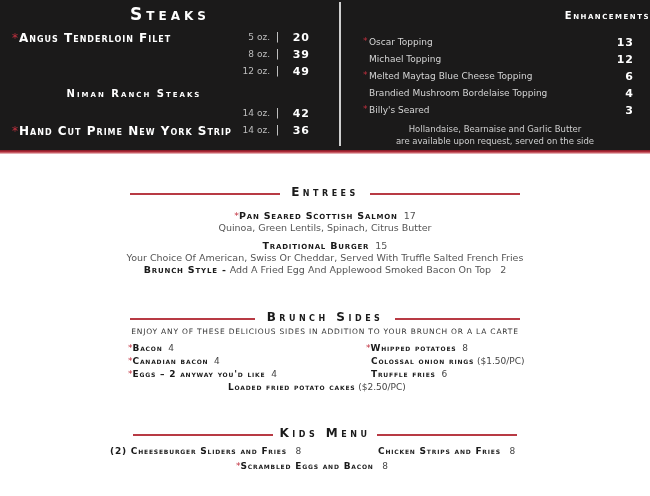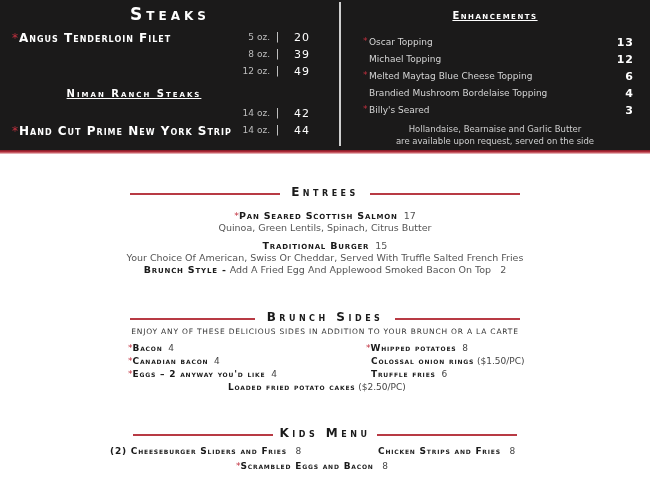--- a/index.html
+++ b/index.html
@@ -14,27 +14,27 @@
   .sc { font-variant: small-caps; font-weight: bold; }
   .star { color: #c0303f; font-weight: normal; }
 
   
   .steaks-title { position: absolute; left: 0; top: 4px; width: 340px; text-align: center;
                   color: #fff; font-size: 17px; letter-spacing: 4px; font-weight: bold; font-variant: small-caps; }
   .steak-row { position: absolute; left: 12px; width: 298px; height: 14px; color: #fff; font-size: 10px; }
   .steak-row .name { position: absolute; left: 0; top: 0; letter-spacing: 1px; font-weight: bold; font-variant: small-caps; font-size: 12px; }
   .steak-row .size { position: absolute; right: 40px; top: 1px; color: #bdbdbd; font-size: 9px; }
   .steak-row .pipe { position: absolute; right: 31px; top: 0; color: #ddd; font-size: 10px; }
-  .steak-row .price { position: absolute; right: 0; top: 0; font-weight: normal; font-size: 11px; letter-spacing: 1px; }
+  .steak-row .price { position: absolute; right: 0; top: 0; font-weight: bold; font-size: 11px; letter-spacing: 1px; }
   .niman-title { position: absolute; left: 0; top: 88px; width: 268px; text-align: center; color: #fff;
-                 font-size: 10px; letter-spacing: 2px; font-weight: bold; font-variant: small-caps; text-decoration: underline; }
+                 font-size: 10px; letter-spacing: 2px; font-weight: bold; font-variant: small-caps; }
 
   
-  .enh-title { position: absolute; left: 340px; top: 10px; width: 310px; text-align: center; color: #fff;
-               font-size: 10px; letter-spacing: 1.5px; font-weight: bold; font-variant: small-caps; text-decoration: underline; }
+  .enh-title { position: absolute; left: 340px; top: 10px; width: 310px; text-align: right; color: #fff;
+               font-size: 10px; letter-spacing: 1.5px; font-weight: bold; font-variant: small-caps; }
   .enh-row { position: absolute; left: 364px; width: 270px; height: 14px; color: #d4d4d4; font-size: 9px; }
   .enh-row .name { position: absolute; left: 5px; top: 0; }
   .enh-row .star { position: absolute; left: -1px; top: -1px; }
   .enh-row .price { position: absolute; right: 0; top: -1px; color: #fff; font-weight: bold; font-size: 11px; letter-spacing: 1px; margin-left: 7px; }
   .enh-note { position: absolute; left: 340px; width: 310px; text-align: center; color: #cfcfcf; font-size: 8.5px; }
 
   
   .section-head { position: absolute; left: 130px; width: 390px; height: 16px; }
   .section-head .line { position: absolute; top: 8px; height: 1.5px; background: #b83a44; }
   .section-head .label { position: absolute; left: 0; width: 390px; top: 0; text-align: center; font-size: 12px;
@@ -77,21 +77,21 @@
 
 <div class="steak-row" style="top:107px">
   <span class="size">14 oz.</span>
   <span class="pipe">|</span>
   <span class="price">42</span>
 </div>
 <div class="steak-row" style="top:124px">
   <span class="name"><span class="star">*</span><span>Hand Cut Prime New York Strip</span></span>
   <span class="size">14 oz.</span>
   <span class="pipe">|</span>
-  <span class="price">44</span>
+  <span class="price">36</span>
 </div>
 
 <div class="enh-title">Enhancements</div>
 
 <div class="enh-row" style="top:37px">
   <span class="star">*</span>
   <span class="name">Oscar Topping</span>
   <span class="price">13</span>
 </div>
 <div class="enh-row" style="top:54px">

